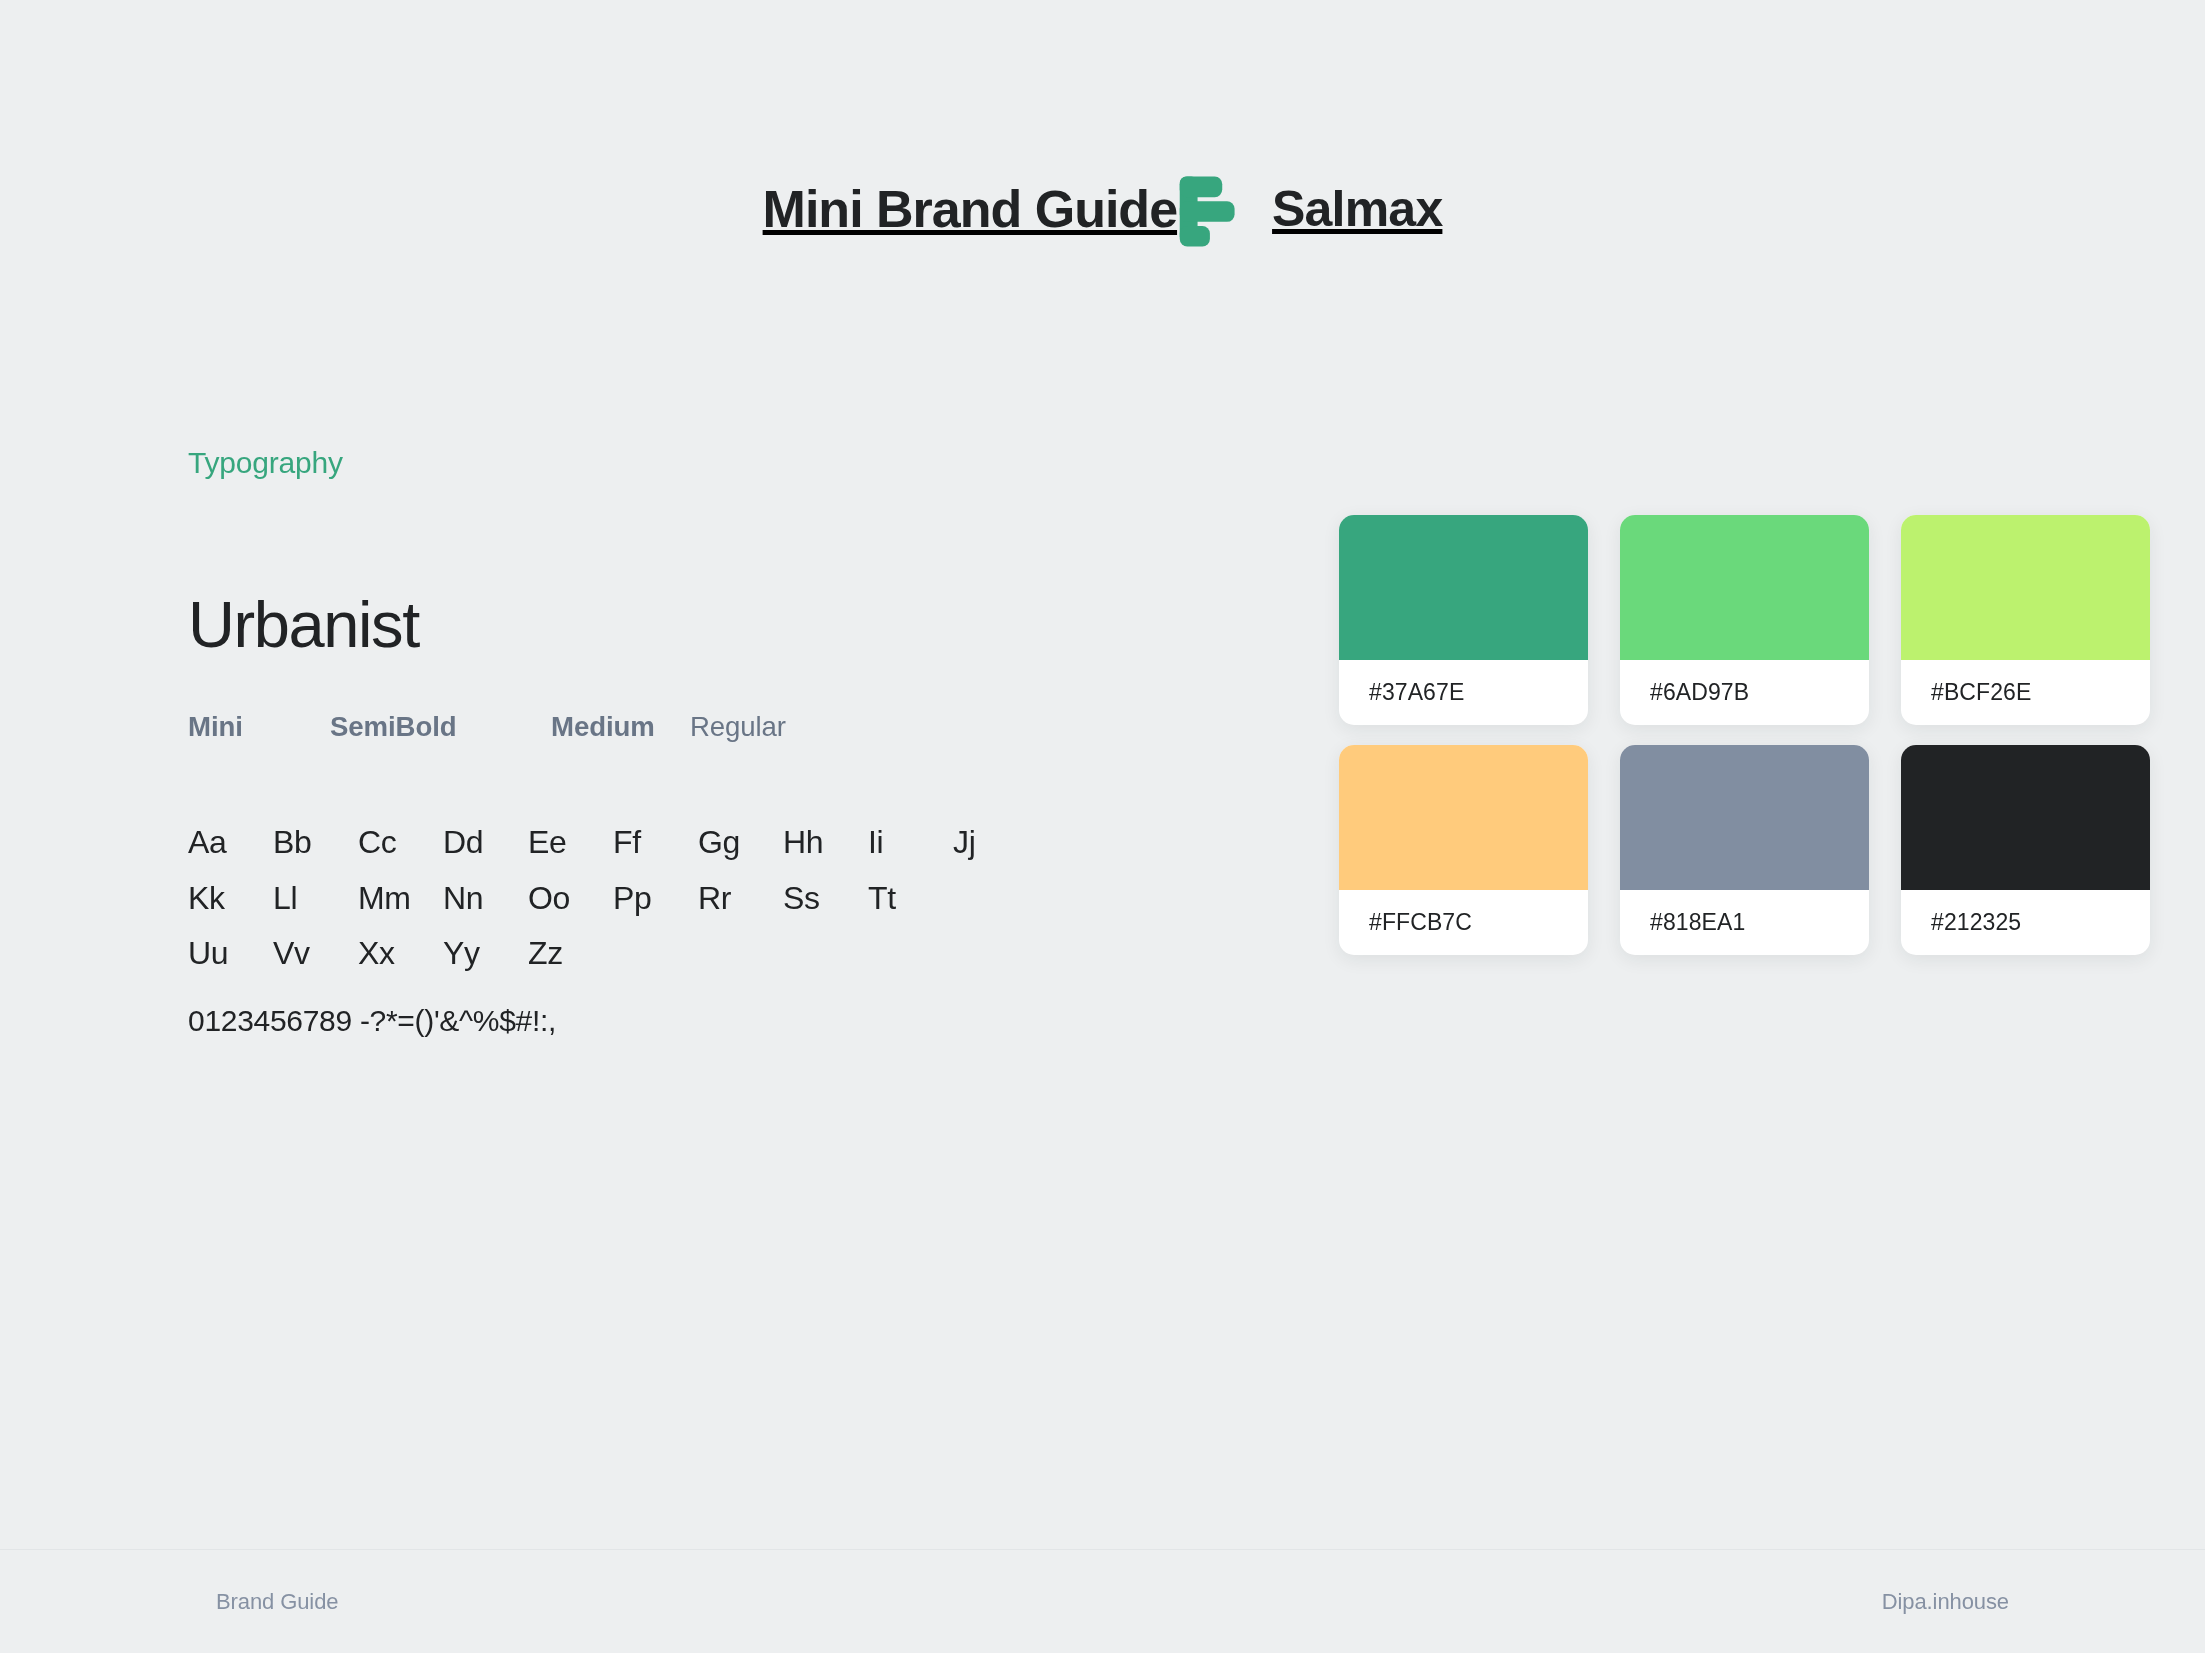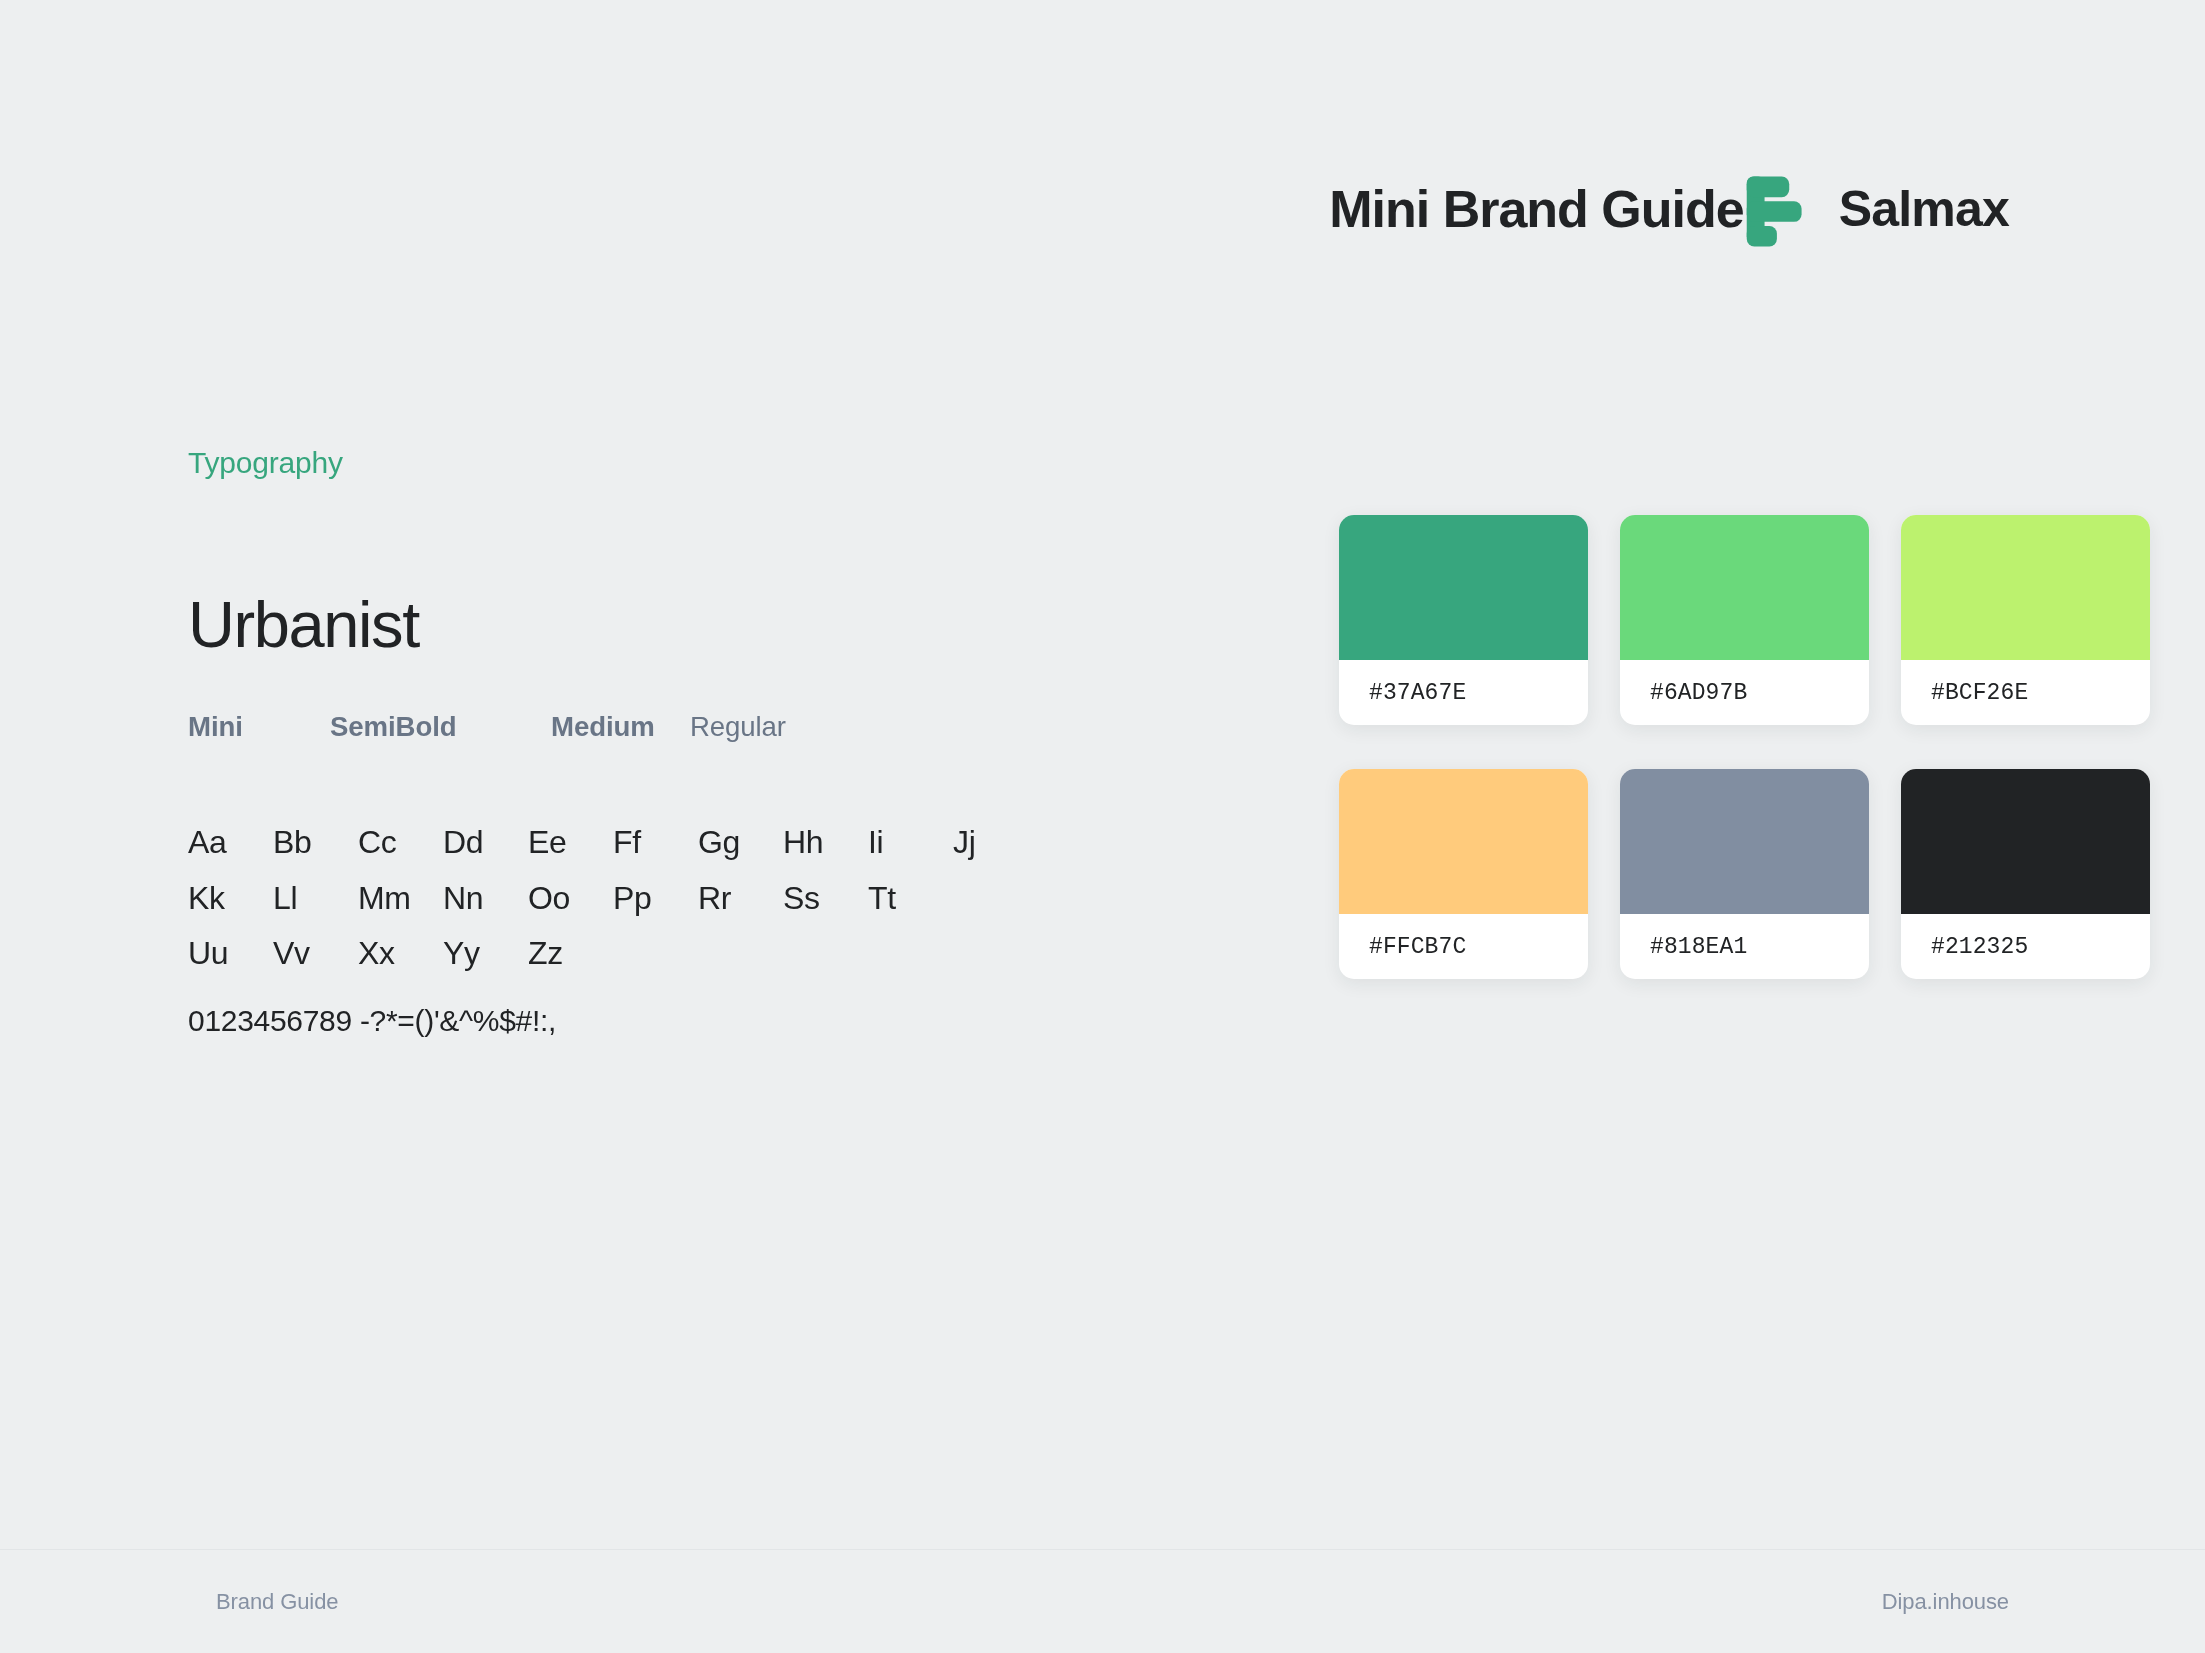--- a/index.html
+++ b/index.html
@@ -25,21 +25,22 @@
   }
 
   .header {
     position: absolute;
     left: 196px;
     right: 196px;
     top: 171px;
     height: 76px;
     display: flex;
     align-items: center;
-    justify-content: flex-end;
+    justify-content: center;
+    text-decoration: underline;
   }
 
   .page-title {
     font-size: 52px;
     font-weight: bold;
     color: #212325;
     letter-spacing: -1px;
     line-height: 1;
     white-space: nowrap;
   }
@@ -138,22 +139,21 @@
     color: #212325;
     letter-spacing: -0.3px;
     white-space: nowrap;
   }
 
   
   .swatch-grid {
     margin-top: 67px;
     display: grid;
     grid-template-columns: repeat(3, 249px);
-    gap: 44px 32px;
-    font-family: Liberation Mono, monospace;
+    gap: 20px 32px;
   }
 
   .swatch {
     width: 249px;
     height: 210px;
     border-radius: 15px;
     background: #FFFFFF;
     box-shadow: 0 4.1px 18px rgba(33,35,37,0.075);
     overflow: hidden;
     display: flex;

